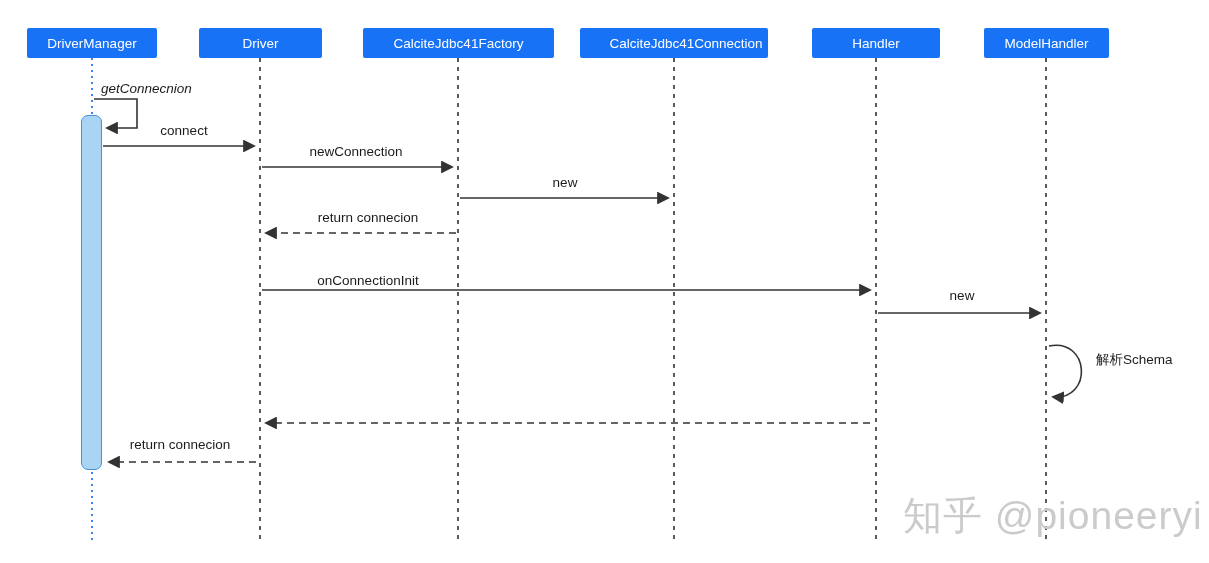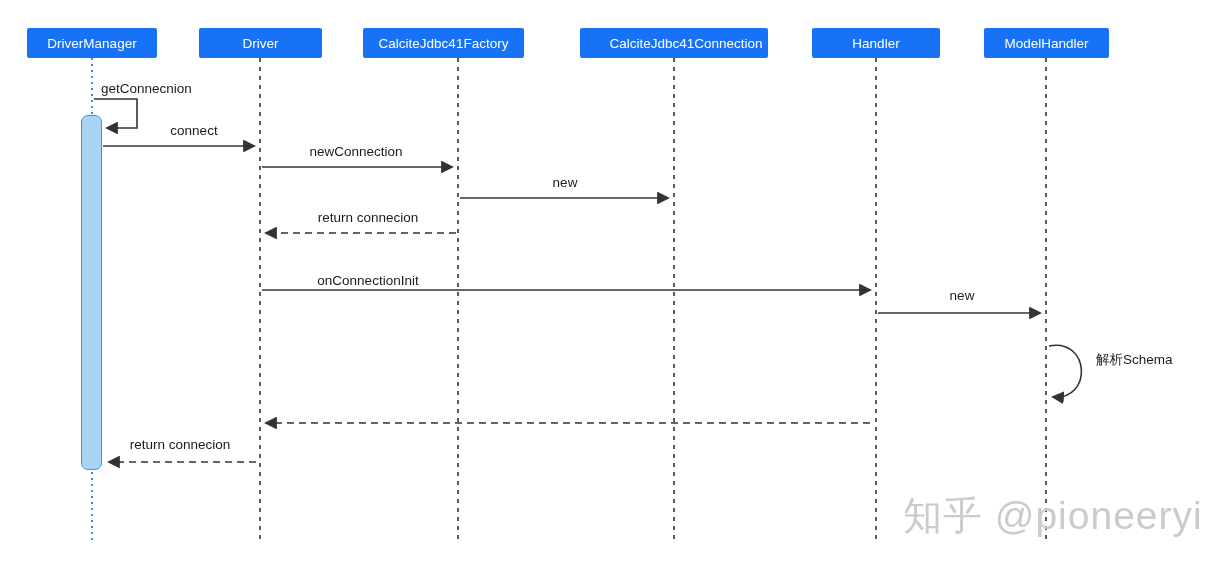--- a/index.html
+++ b/index.html
@@ -108,27 +108,27 @@
     <line x1="878" y1="313" x2="1040" y2="313" class="msg-solid"></line>
     <path d="M1049,346 C1090,338 1093,400 1053,397" class="msg-solid"></path>
     <line x1="870" y1="423" x2="266" y2="423" class="msg-dashed"></line>
     <line x1="256" y1="462" x2="109" y2="462" class="msg-dashed"></line>
   </svg>
 
   <div class="activation"></div>
 
   <div class="participant" style="left:27px; width:130px;">DriverManager</div>
   <div class="participant" style="left:199px; width:123px;">Driver</div>
-  <div class="participant" style="left:363px; width:161px;">CalciteJdbc41Factory</div>
+  <div class="participant" style="left:363px; width:191px;">CalciteJdbc41Factory</div>
   <div class="participant" style="left:580px; width:188px;padding-left:24px;">CalciteJdbc41Connection</div>
   <div class="participant" style="left:812px; width:128px;">Handler</div>
   <div class="participant" style="left:984px; width:125px;">ModelHandler</div>
 
-  <div class="mlabel" style="left:101px; top:81px;">getConnecnion</div>
-  <div class="mlabel center" style="left:154px; top:123px; width:80px;">connect</div>
+  <div class="mlabel" style="left:101px; top:81px;font-style:italic;">getConnecnion</div>
+  <div class="mlabel center" style="left:144px; top:123px; width:80px;">connect</div>
   <div class="mlabel center" style="left:296px; top:144px; width:120px;">newConnection</div>
   <div class="mlabel center" style="left:535px; top:175px; width:60px;">new</div>
   <div class="mlabel center" style="left:308px; top:210px; width:120px;">return connecion</div>
   <div class="mlabel center" style="left:308px; top:273px; width:120px;">onConnectionInit</div>
   <div class="mlabel center" style="left:932px; top:288px; width:60px;">new</div>
   <div class="mlabel" style="left:1096px; top:351px;">解析Schema</div>
   <div class="mlabel center" style="left:120px; top:437px; width:120px;">return connecion</div>
 
   <div class="watermark">知乎 @pioneeryi</div>
 

